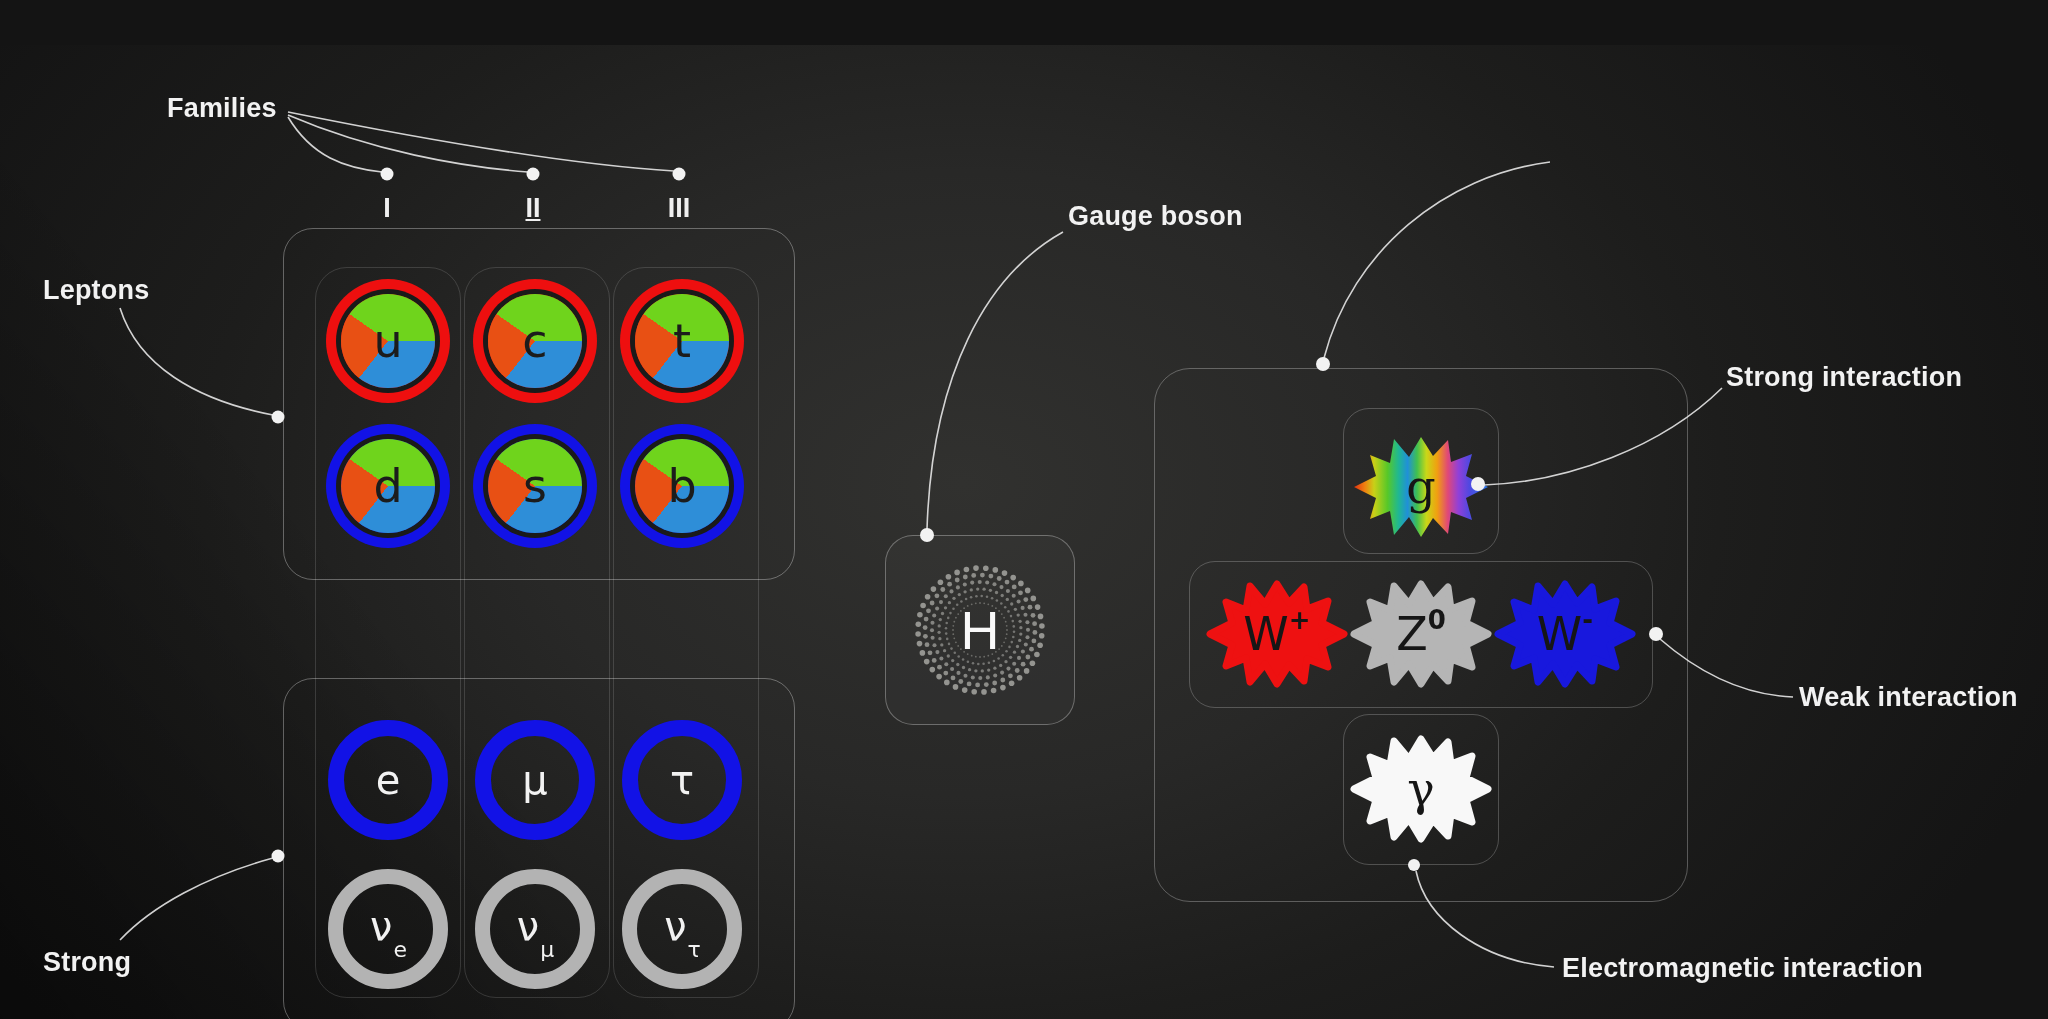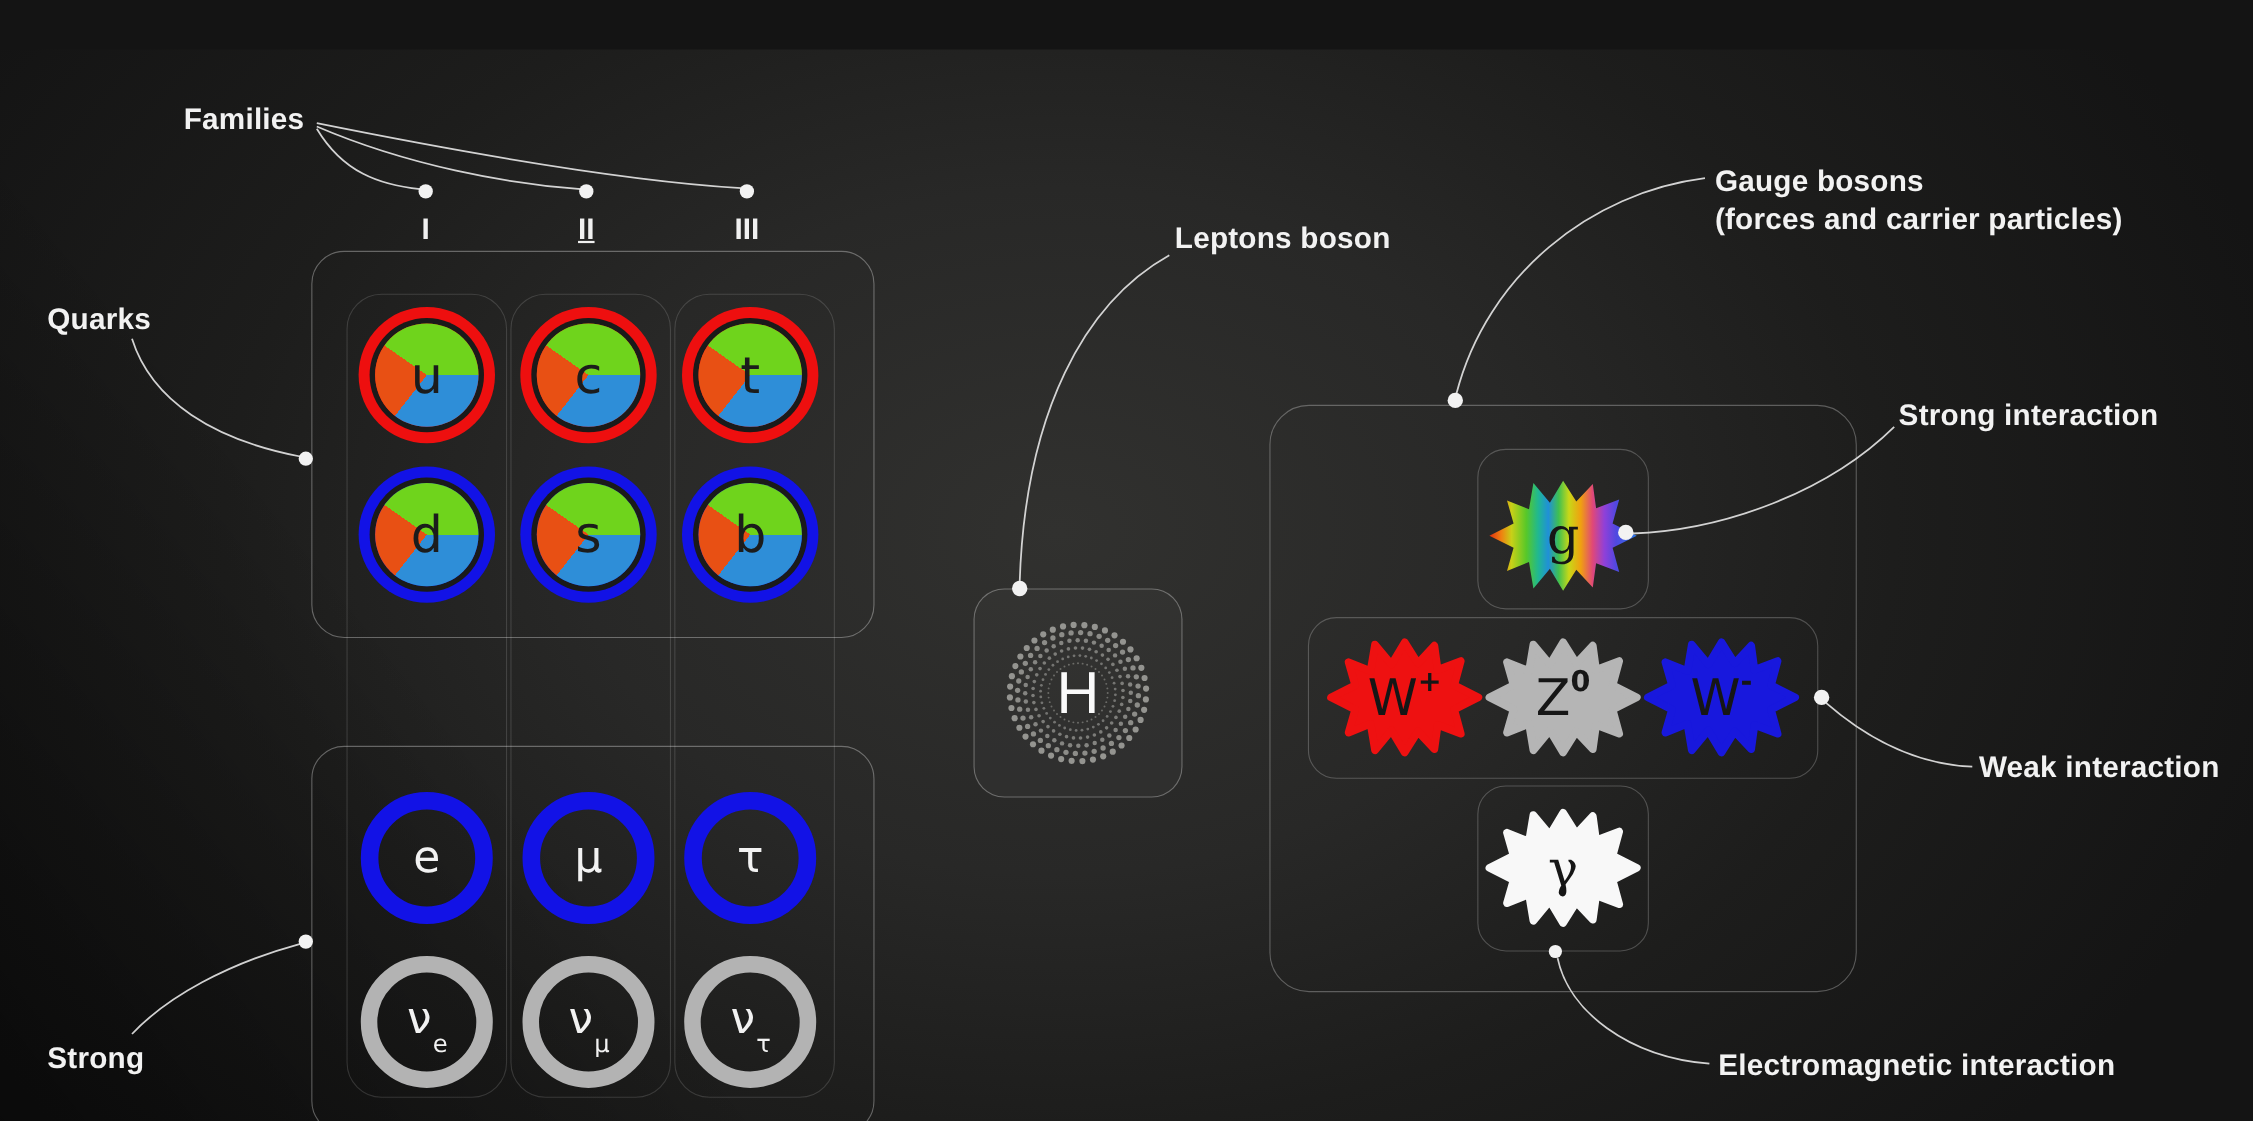--- a/index.html
+++ b/index.html
@@ -113,27 +113,23 @@
     <circle cx="278" cy="372" r="6.5"></circle>
     <circle cx="278" cy="811" r="6.5"></circle>
     <circle cx="927" cy="490" r="7"></circle>
     <circle cx="1323" cy="319" r="7"></circle>
     <circle cx="1478" cy="439" r="7"></circle>
     <circle cx="1656" cy="589" r="7"></circle>
     <circle cx="1414" cy="820" r="6"></circle>
   </svg>
 
   <div class="lbl" style="left:167px; top:48px;">Families</div>
-  <div class="lbl" style="left:43px;  top:230px;">Quarks</div>
+  <div class="lbl" style="left:43px;  top:230px;">Leptons</div>
   <div class="lbl" style="left:43px;  top:902px;">Strong</div>
-  <div class="lbl" style="left:1068px; top:156px;">Leptons boson</div>
-  <div class="lbl" style="left:1559px; top:103px; line-height:34px;">
-    <div>Gauge bosons</div>
-    <div>(forces and carrier particles)</div>
-  </div>
+  <div class="lbl" style="left:1068px; top:156px;">Gauge boson</div>
   <div class="lbl" style="left:1726px; top:317px;">Strong interaction</div>
   <div class="lbl" style="left:1799px; top:637px;">Weak interaction</div>
   <div class="lbl" style="left:1562px; top:908px;text-align:center;">Electromagnetic interaction</div>
   <div class="numeral" style="left:357px; top:148px;">I</div>
   <div class="numeral" style="left:503px; top:148px;text-decoration:underline;">II</div>
   <div class="numeral" style="left:649px; top:148px;">III</div>
 
   <div class="quark up" style="left:326px; top:234px;">
       <div class="pie">
         <span class="sym">u</span>

